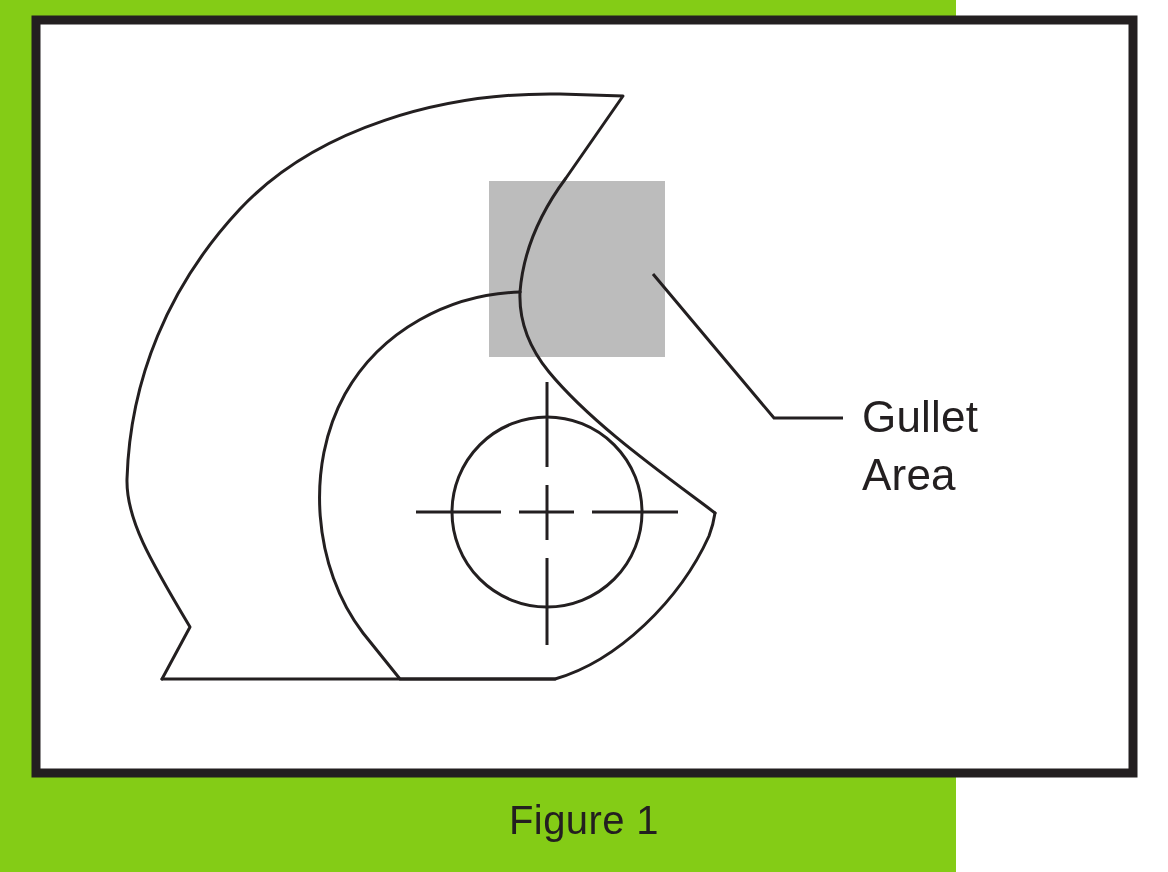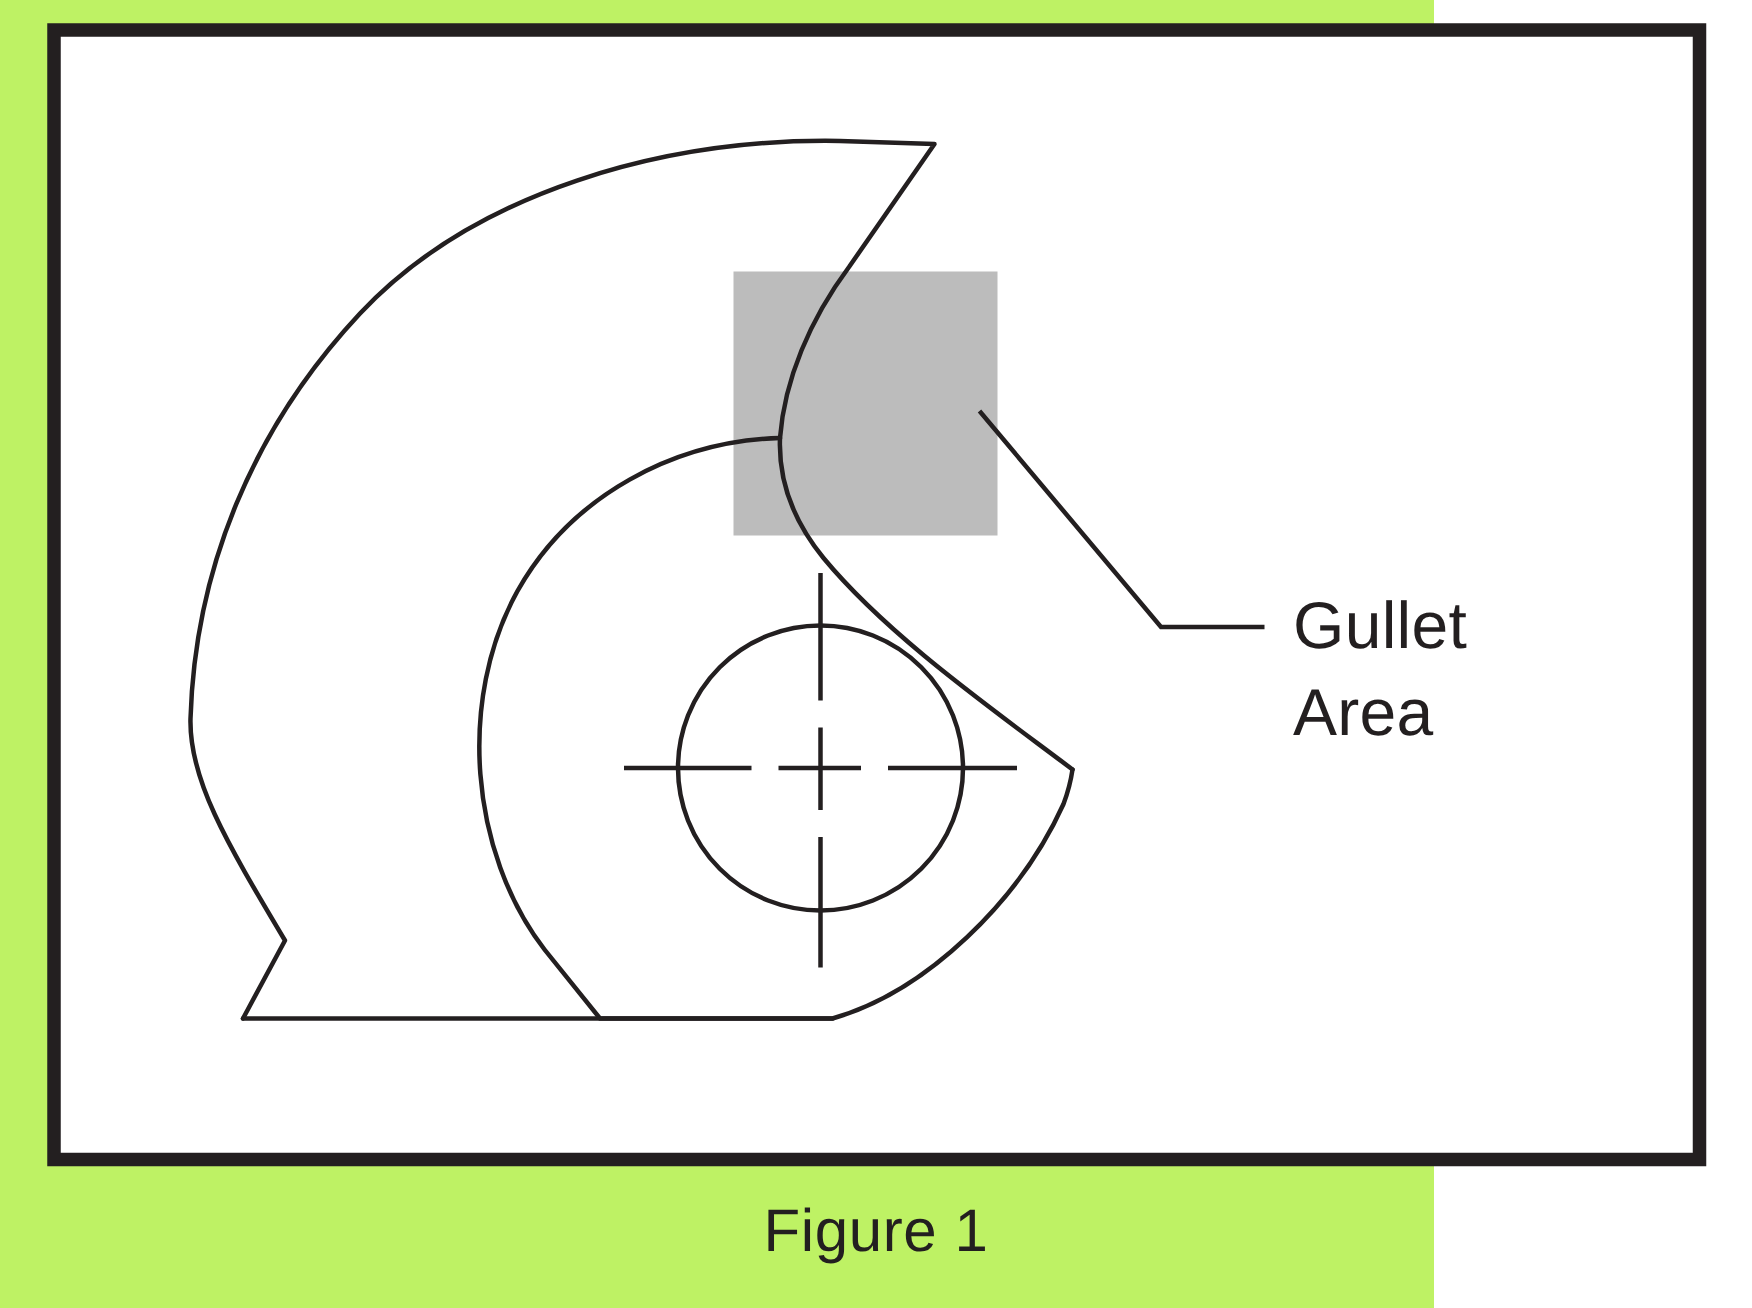--- a/index.html
+++ b/index.html
@@ -11,21 +11,21 @@
     width: 1168px;
     height: 872px;
     background: #ffffff;
     font-family: "Liberation Sans", sans-serif;
     overflow: hidden;
   }
   #figure-root {
     position: relative;
     width: 956px;
     height: 872px;
-    background: #bef264;
+    background: #84cc16;
   }
   #figure-svg {
     position: absolute;
     left: 0;
     top: 0;
     display: block;
   }
   .frame-rect {
     fill: #ffffff;
   }

